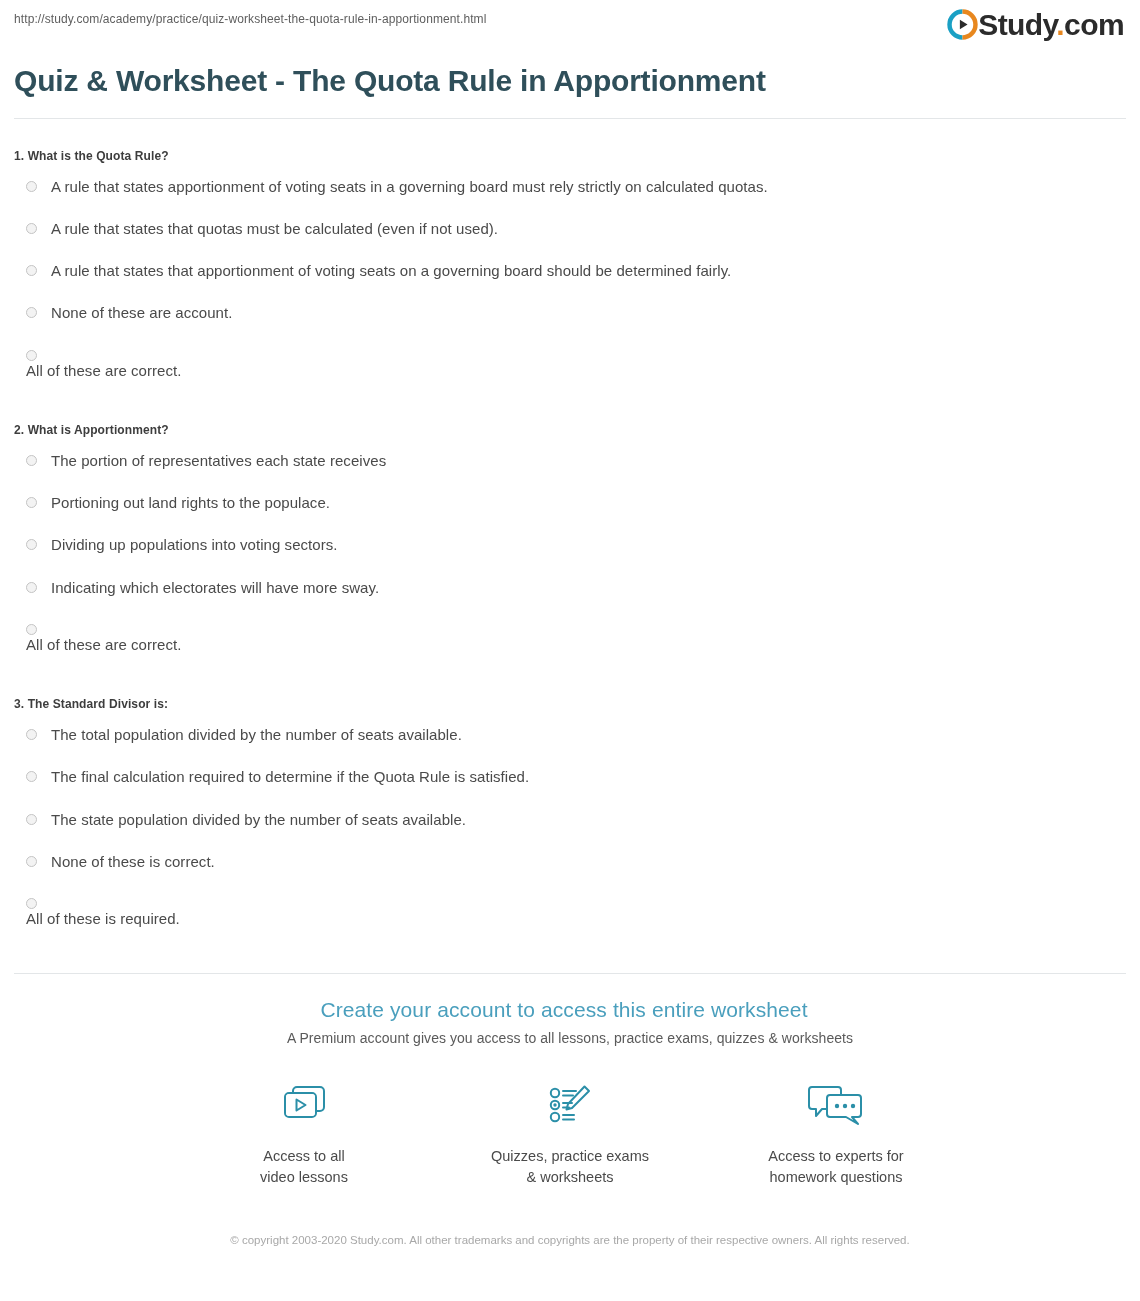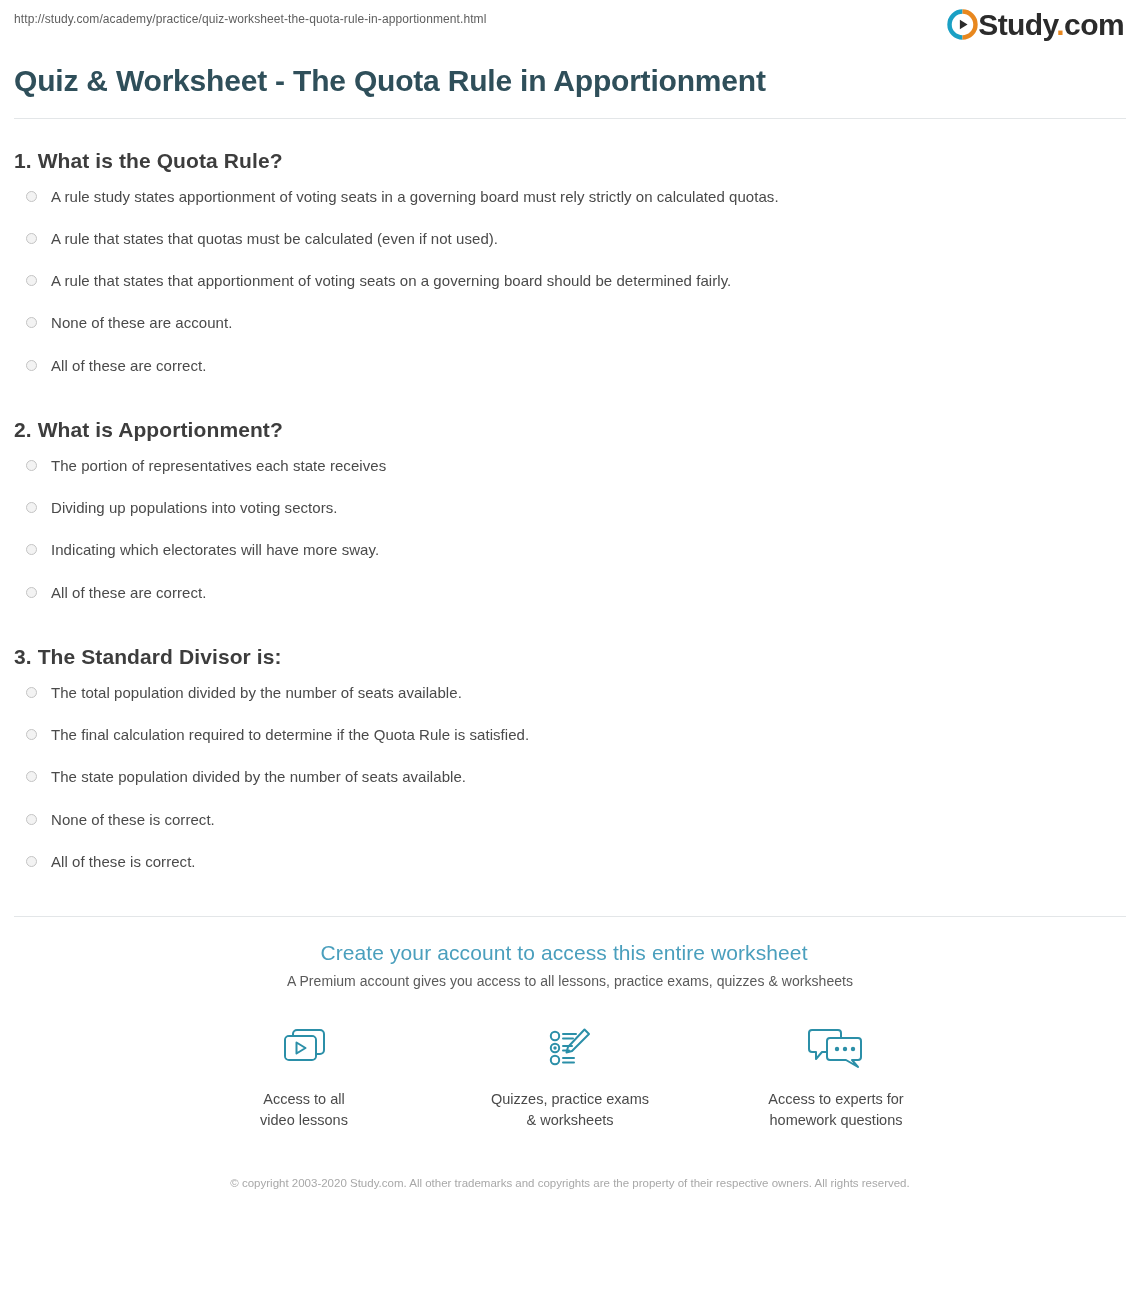--- a/index.html
+++ b/index.html
@@ -61,34 +61,34 @@
     height: 1px;
     background: #e3e6e8;
     margin: 18px 14px 0 14px;
     border: 0;
   }
 
   
   .content { padding: 0 14px; }
   .question-block { margin-top: 32px; }
   .question-title {
-    font-size: 21px;
+    font-size: 12px;
     font-weight: bold;
     color: #3d3d3d;
     margin: 0 0 14px 0;
     letter-spacing: 0.1px;
   }
   .options { list-style: none; margin: 0; padding: 0; }
   .option {
     display: flex;
     align-items: flex-start;
     padding: 0 0 0 12px;
     margin-bottom: 22px;
   }
-  .option:last-child { margin-bottom: 0; }
+  .option:last-child { margin-bottom: 0; flex-direction: column; }
   .radio {
     flex: 0 0 auto;
     width: 11px;
     height: 11px;
     border-radius: 50%;
     border: 1px solid #c4c4c4;
     background: #f3f3f3;
     margin-top: 4px;
     margin-right: 14px;
   }
@@ -180,21 +180,21 @@
 <h1 class="page-title">Quiz &amp; Worksheet - The Quota Rule in Apportionment</h1>
 <hr class="rule">
 
 <div class="content">
 
   <section class="question-block" id="q1">
     <h2 class="question-title">1. What is the Quota Rule?</h2>
     <ul class="options">
       <li class="option">
         <span class="radio"></span>
-        <span class="option-label">A rule study states apportionment of voting seats in a governing board must rely strictly on calculated quotas.</span>
+        <span class="option-label">A rule that states apportionment of voting seats in a governing board must rely strictly on calculated quotas.</span>
       </li>
       <li class="option">
         <span class="radio"></span>
         <span class="option-label">A rule that states that quotas must be calculated (even if not used).</span>
       </li>
       <li class="option">
         <span class="radio"></span>
         <span class="option-label">A rule that states that apportionment of voting seats on a governing board should be determined fairly.</span>
       </li>
       <li class="option">
@@ -210,20 +210,24 @@
 
   <section class="question-block" id="q2">
     <h2 class="question-title">2. What is Apportionment?</h2>
     <ul class="options">
       <li class="option">
         <span class="radio"></span>
         <span class="option-label">The portion of representatives each state receives</span>
       </li>
       <li class="option">
         <span class="radio"></span>
+        <span class="option-label">Portioning out land rights to the populace.</span>
+      </li>
+      <li class="option">
+        <span class="radio"></span>
         <span class="option-label">Dividing up populations into voting sectors.</span>
       </li>
       <li class="option">
         <span class="radio"></span>
         <span class="option-label">Indicating which electorates will have more sway.</span>
       </li>
       <li class="option">
         <span class="radio"></span>
         <span class="option-label">All of these are correct.</span>
       </li>
@@ -244,21 +248,21 @@
       <li class="option">
         <span class="radio"></span>
         <span class="option-label">The state population divided by the number of seats available.</span>
       </li>
       <li class="option">
         <span class="radio"></span>
         <span class="option-label">None of these is correct.</span>
       </li>
       <li class="option">
         <span class="radio"></span>
-        <span class="option-label">All of these is correct.</span>
+        <span class="option-label">All of these is required.</span>
       </li>
     </ul>
   </section>
 </div>
 
 <hr class="cta-rule">
 
 <div class="cta">
   <div class="cta-heading">Create your account to access this entire worksheet</div>
   <p class="cta-sub">A Premium account gives you access to all lessons, practice exams, quizzes &amp; worksheets</p>

